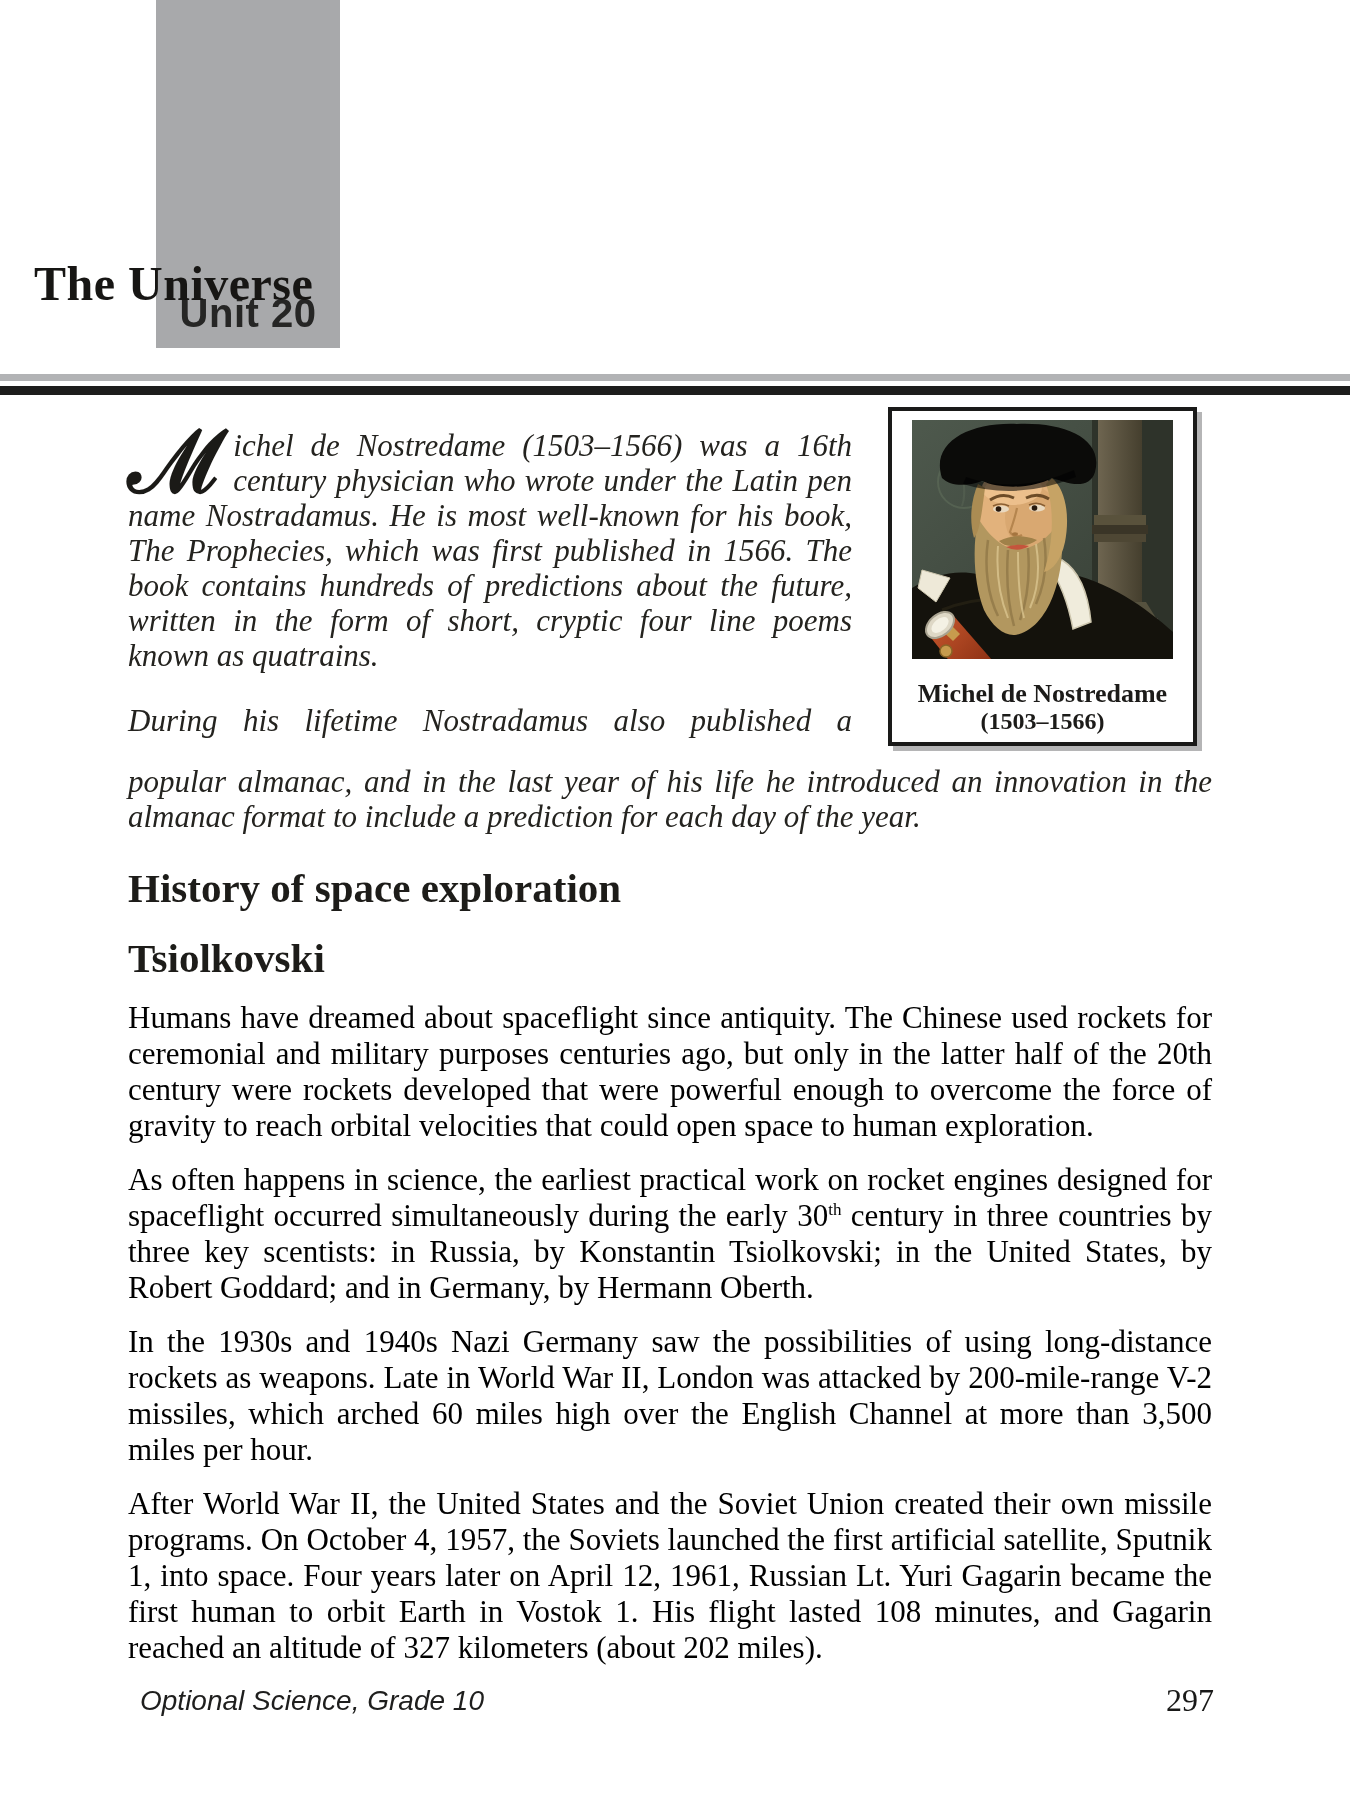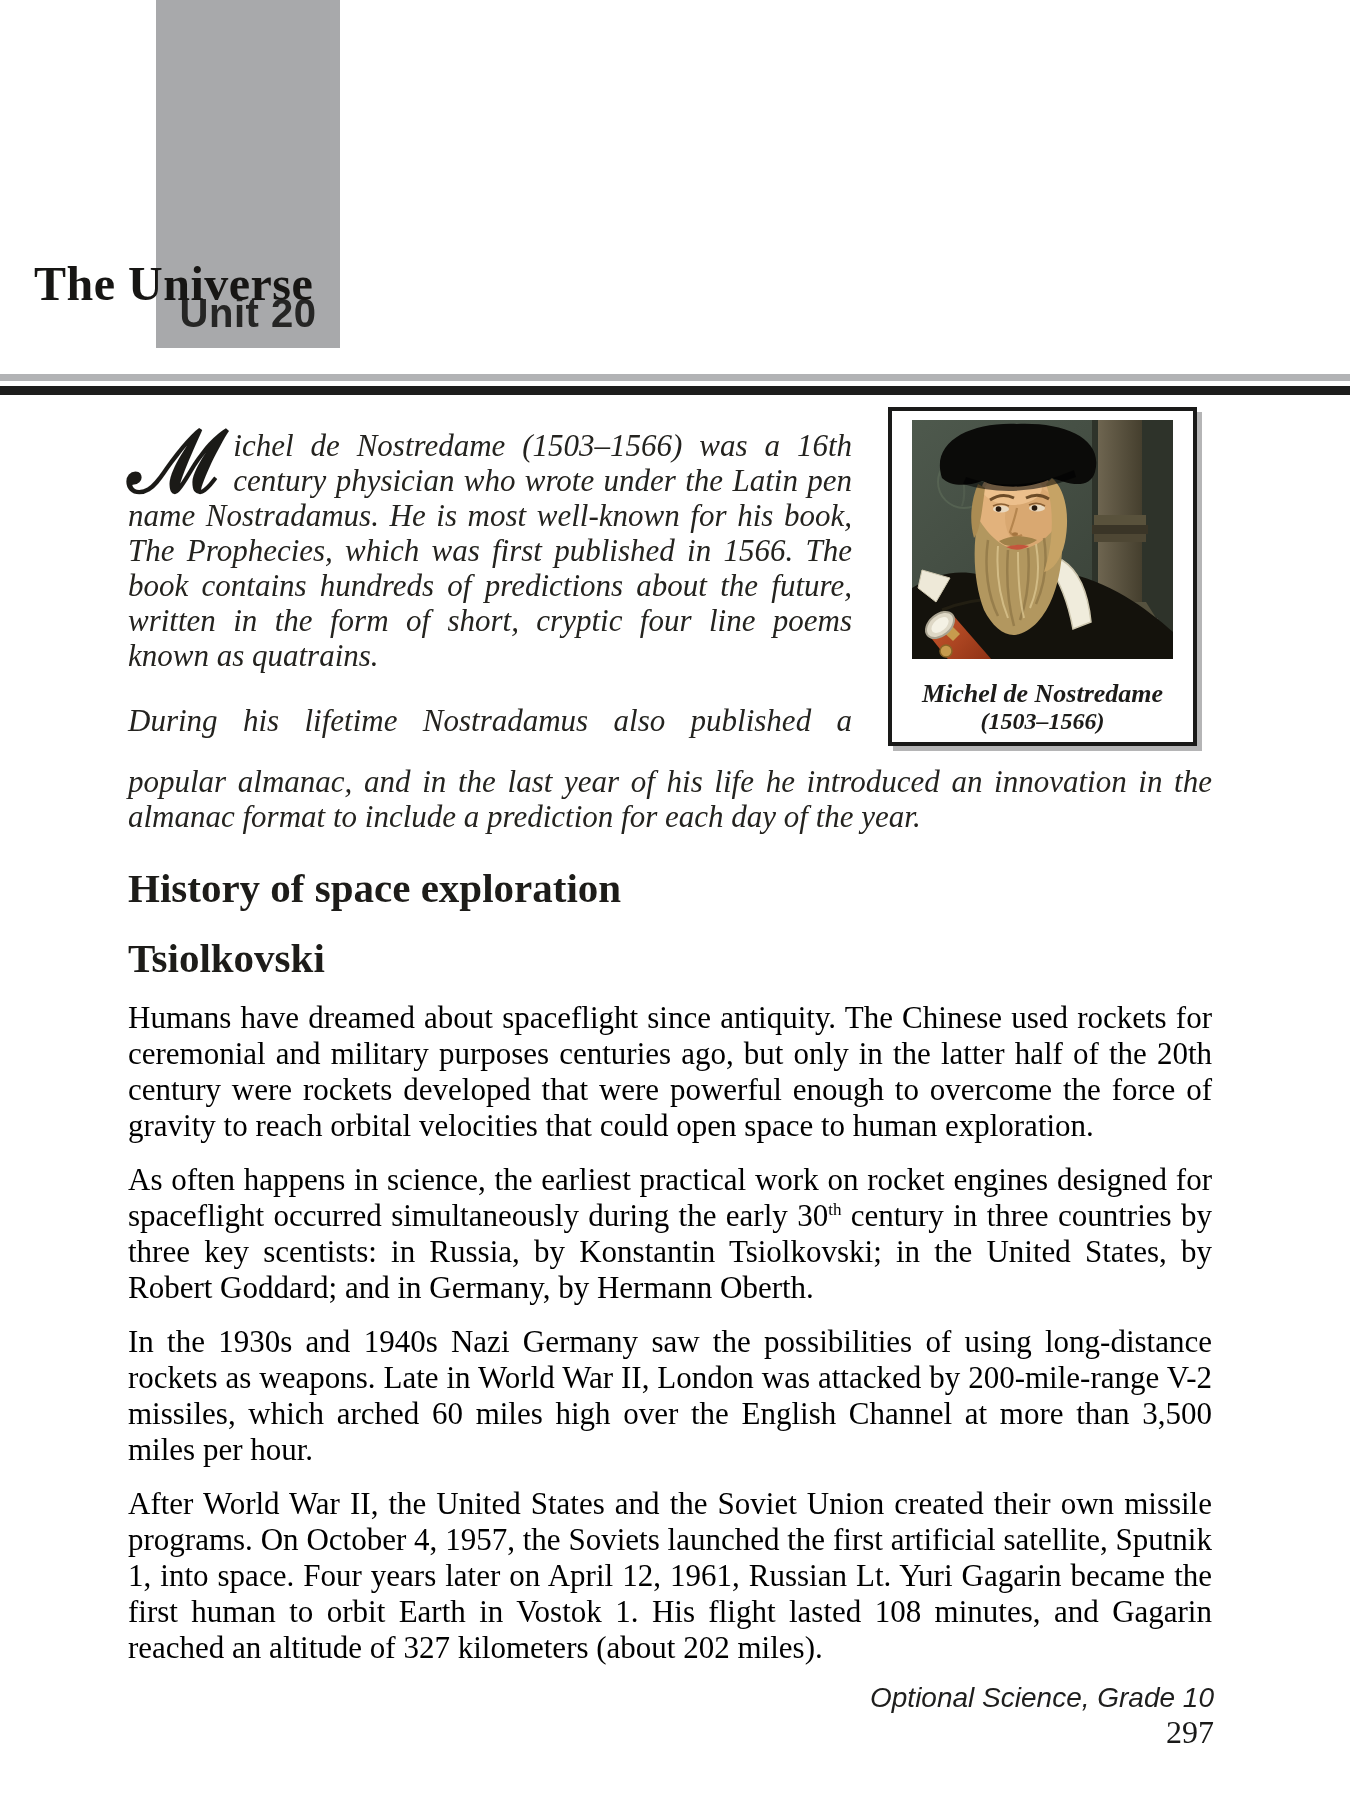--- a/index.html
+++ b/index.html
@@ -38,27 +38,27 @@
   h3.sec{margin-top:22px;}
 
   .body-para{font-size:31px;line-height:36px;margin-top:18px;color:#000000;}
   .body-para sup{font-size:.55em;line-height:0;vertical-align:super;}
 
   
   .portrait-box{float:right;width:309px;margin:-21px 15px 18px 36px;background:#fff;
                 border:4px solid #1a1a19;box-sizing:border-box;padding:9px 0 7px;
                 box-shadow:5px 5px 0 rgba(120,120,122,.55);}
   .portrait-box svg{display:block;margin:0 auto;}
-  .portrait-box figcaption{text-align:center;font-weight:bold;font-style:italic;color:#1c1b19;margin-top:20px;}
+  .portrait-box figcaption{text-align:center;font-weight:bold;color:#1c1b19;margin-top:20px;}
   .cap1{display:block;font-size:26px;line-height:29px;margin-top:5px;}
   .cap2{display:block;font-size:24px;line-height:27px;}
 
   
-  .footer{position:absolute;left:112px;right:136px;top:1682px;display:flex;
-          justify-content:space-between;align-items:flex-end;flex-direction:column;}
+  .footer{position:absolute;left:140px;right:136px;top:1682px;display:flex;
+          justify-content:space-between;align-items:center;}
   .footer .left{font-family:"Liberation Sans",sans-serif;font-style:italic;font-size:28px;color:#1e1e1d;}
   .footer .pagenum{font-family:"Liberation Serif",serif;font-size:32px;color:#191918;}
 </style>
 </head>
 <body>
 
 <div class="page">
 
   <div class="unit-tab">
     <span>Unit 20</span>

